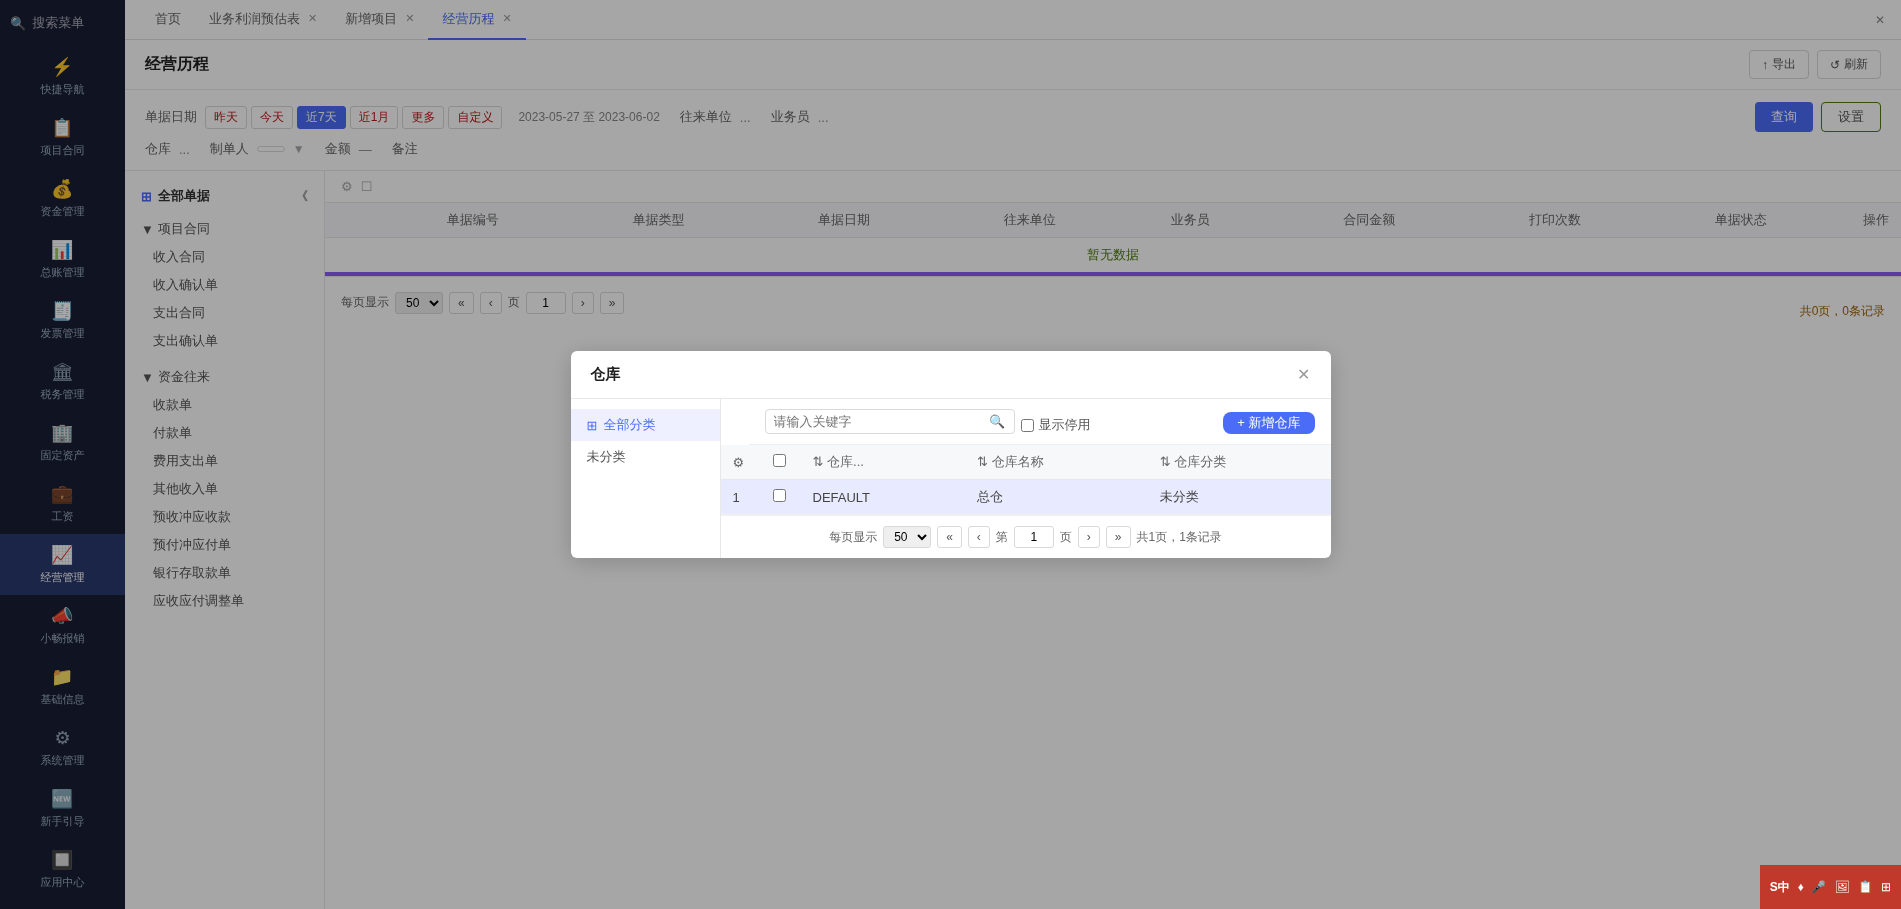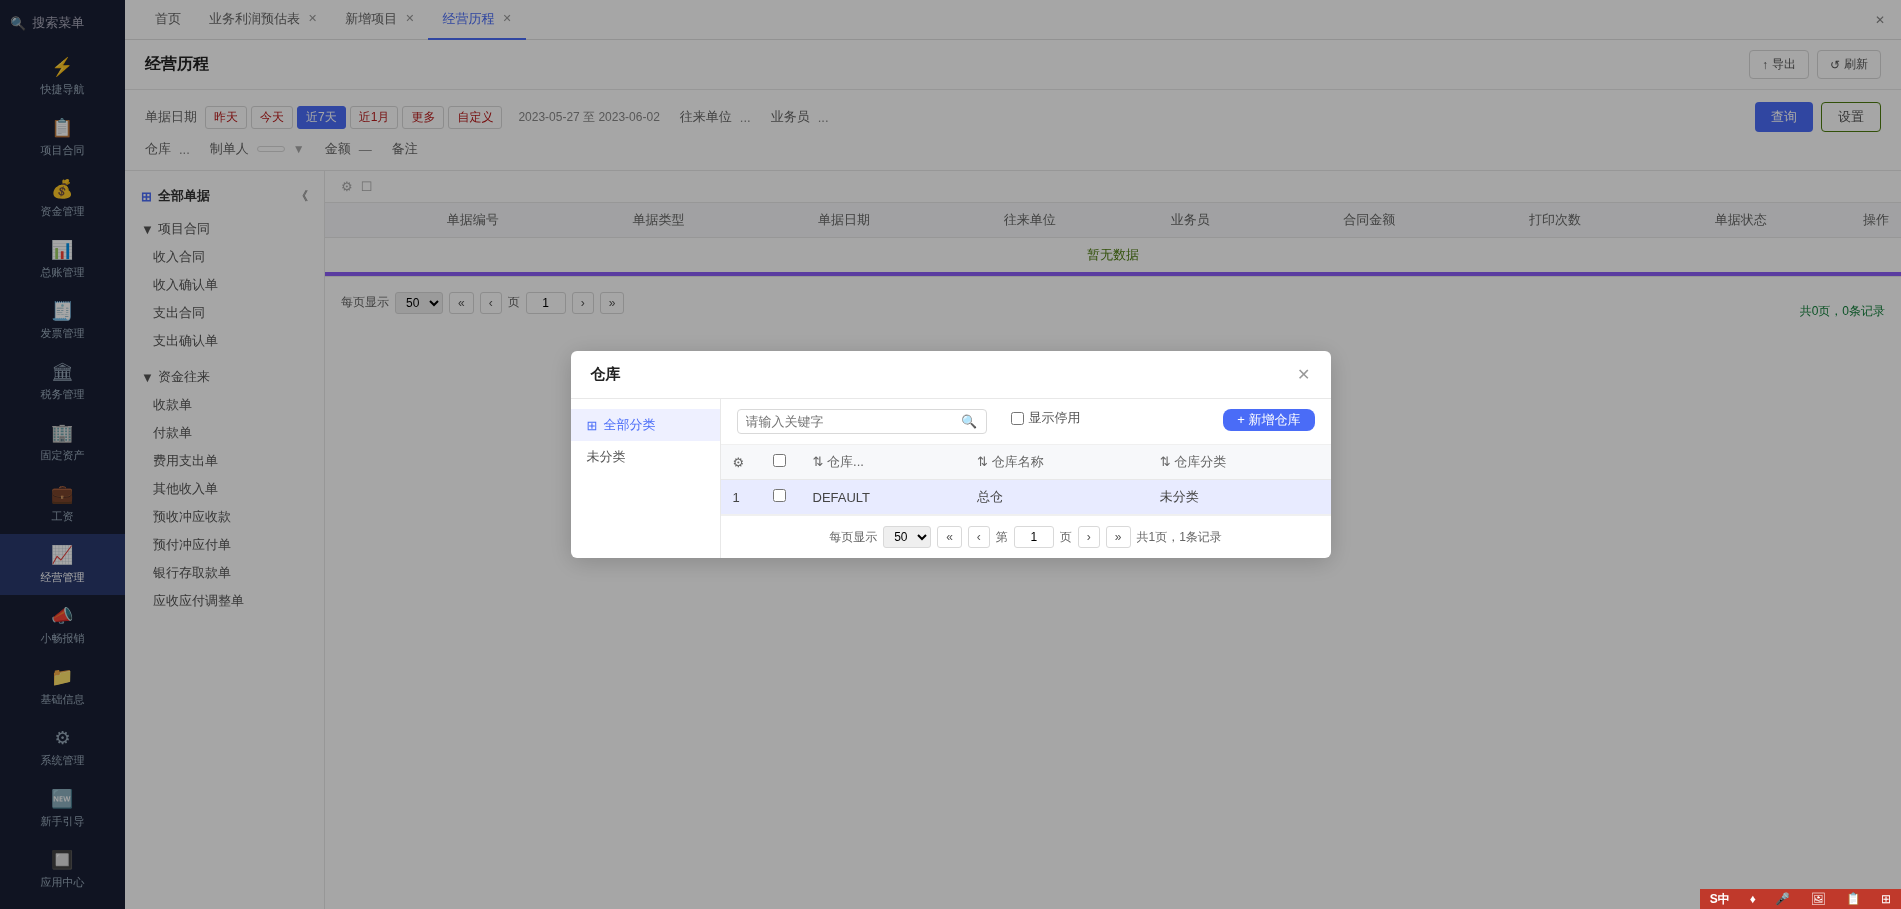--- a/index.html
+++ b/index.html
@@ -76,37 +76,37 @@
     
     .modal { background: #fff; border-radius: 6px; box-shadow: 0 4px 24px rgba(0,0,0,0.18); width: 760px; max-height: 600px; display: flex; flex-direction: column; position: relative; z-index: 101; }
     .modal-header { display: flex; align-items: center; justify-content: space-between; padding: 14px 20px; border-bottom: 1px solid #e8e8e8; }
     .modal-title { font-size: 15px; font-weight: 600; color: #222; }
     .modal-close { cursor: pointer; color: #999; font-size: 16px; }
     .modal-body { display: flex; flex: 1; overflow: hidden; }
     .modal-left { width: 150px; border-right: 1px solid #e8e8e8; padding: 10px 0; flex-shrink: 0; overflow-y: auto; }
     .modal-left-item { padding: 7px 16px; cursor: pointer; font-size: 13px; color: #555; display: flex; align-items: center; gap: 6px; }
     .modal-left-item.active { color: #4a6cf7; background: #eef0ff; }
     .modal-right { flex: 1; display: flex; flex-direction: column; overflow: hidden; }
-    .modal-toolbar { display: flex; align-items: flex-start; padding: 10px 16px; gap: 24px; border-bottom: 1px solid #f0f0f0; }
+    .modal-toolbar { display: flex; align-items: flex-end; padding: 10px 16px; gap: 6px; border-bottom: 1px solid #f0f0f0; margin-left: 28px; }
     .modal-search { display: flex; align-items: center; border: 1px solid #d9d9d9; border-radius: 4px; padding: 4px 8px; gap: 6px; flex: 1; max-width: 250px; }
     .modal-search input { border: none; outline: none; font-size: 13px; color: #333; width: 100%; background: transparent; }
     .modal-search-icon { color: #aaa; font-size: 13px; cursor: pointer; }
     .modal-checkbox-label { display: flex; align-items: center; gap: 5px; font-size: 13px; color: #555; cursor: pointer; }
     .btn-add { background: #4a6cf7; color: #fff; border: none; padding: 2px 14px; border-radius: 8px; cursor: pointer; font-size: 13px; margin-left: auto; }
     .modal-table { width: 100%; border-collapse: collapse; font-size: 13px; }
     .modal-table th { background: #f7f8fa; padding: 8px 12px; text-align: left; border-bottom: 1px solid #e8e8e8; color: #666; font-weight: 500; white-space: nowrap; }
     .modal-table td { padding: 8px 12px; border-bottom: 1px solid #f0f0f0; color: #444; }
     .modal-table tr.selected td { background: #e8ebff; }
     .modal-table-container { flex: 1; overflow-y: auto; }
     .modal-pagination { display: flex; align-items: center; justify-content: center; padding: 10px 16px; border-top: 1px solid #f0f0f0; font-size: 12px; color: #666; gap: 6px; }
     .modal-footer { display: flex; justify-content: flex-end; padding: 12px 20px; border-top: 1px solid #e8e8e8; gap: 10px; }
     .btn-cancel { background: #fff; border: 1px solid #d9d9d9; padding: 7px 20px; border-radius: 4px; cursor: pointer; font-size: 13px; color: #555; }
     .btn-confirm { background: #4a6cf7; color: #fff; border: none; padding: 7px 20px; border-radius: 4px; cursor: pointer; font-size: 13px; }
     .footer-pagination { display: flex; align-items: center; gap: 6px; }
-    .footer-info { color: #15803d; margin-top: 18px; }
+    .footer-info { color: #a16207; margin-top: 18px; }
 
     .modal-left-scrollbar { overflow-y: auto; overflow-x: hidden; }
   </style>
 </head>
 <body>
 
 <div class="app-container">
 
   <div class="sidebar">
     <div class="sidebar-search">
@@ -427,20 +427,20 @@
           <span class="page-btn">›</span>
           <span class="page-btn">»</span>
           <span>共1页，1条记录</span>
         </div>
       </div>
     </div>
 
   </div>
 </div>
 
-<div style="position:fixed; bottom:0; right:0; background:#c0392b; height:20px; display:flex; align-items:center; padding:0 10px; gap:20px; color:#fff; font-size:12px; z-index:200;">
+<div style="position:fixed; bottom:0; right:0; background:#c0392b; height:44px; display:flex; align-items:center; padding:0 10px; gap:8px; color:#fff; font-size:12px; z-index:200;">
   <span style="background:#c0392b; color:white; font-weight:bold;">S中</span>
   <span>♦</span>
   <span>🎤</span>
   <span>🖼</span>
   <span>📋</span>
   <span>⊞</span>
 </div>
 
 </body></html>

